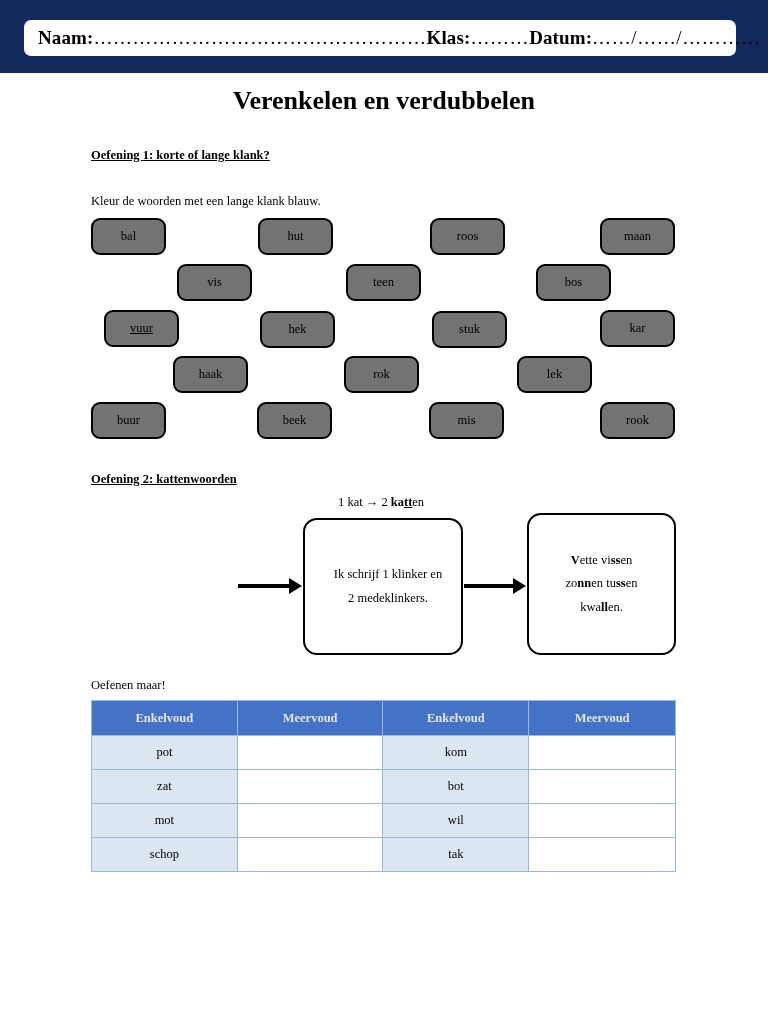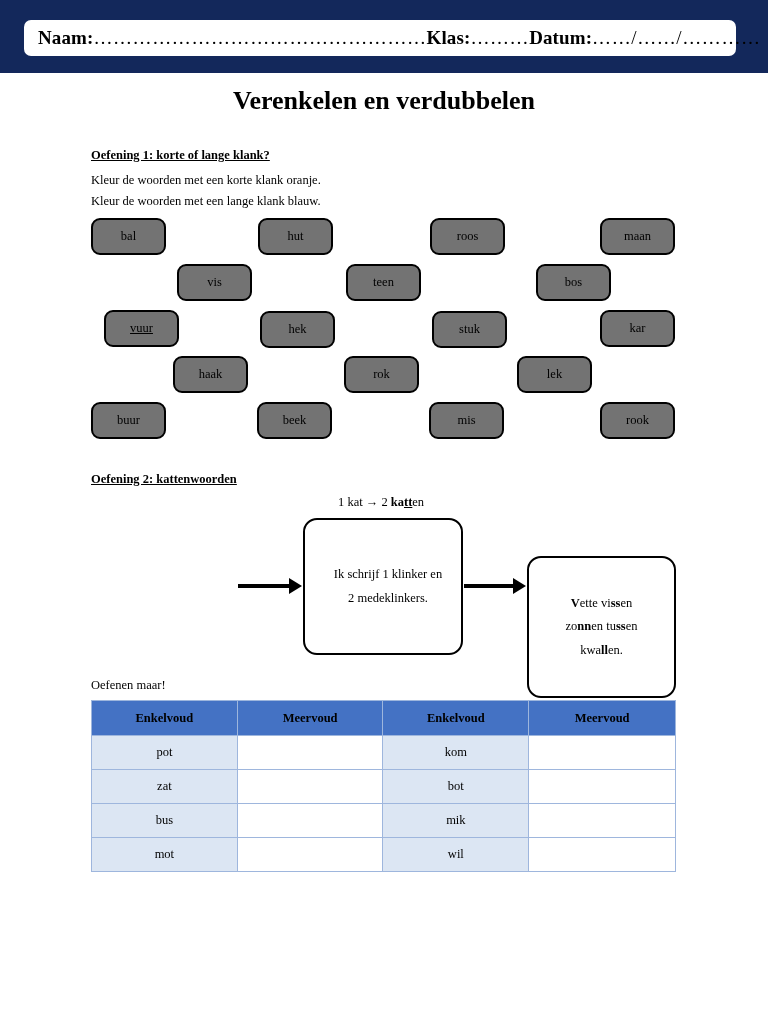--- a/index.html
+++ b/index.html
@@ -135,21 +135,21 @@
   table.practice {
     position: absolute;
     left: 91px;
     top: 700px;
     width: 585px;
     border-collapse: collapse;
     font-size: 12.5px;
   }
   table.practice th {
     background: #4472c4;
-    color: #000000;
+    color: #e5e5e5;
     font-weight: bold;
     height: 35px;
     text-align: center;
     border: 1px solid #9eb6dd;
     font-size: 12.5px;
   }
   table.practice td {
     height: 34px;
     text-align: center;
     border: 1px solid #9eb6dd;
@@ -180,21 +180,20 @@
       <span class="gap-sm"></span>
       <span class="fld">Datum:</span>
       <span class="gap-xs"></span>
       <span class="fld dots">……/……/…………</span>
     </div>
   </div>
 
   <div class="page-title">Verenkelen en verdubbelen</div>
 
   <div class="ex-heading" style="left:91px; top:148px;">Oefening 1: korte of lange klank?</div>
-  <div class="instr" style="left:91px; top:173px;">Kleur de woorden met een korte klank oranje.</div>
   <div class="instr" style="left:91px; top:194px;">Kleur de woorden met een lange klank blauw.</div>
 
   <div id="wordbox-layer">
       <div class="wordbox" style="left: 91px; top: 218px;">bal</div>
       <div class="wordbox" style="left: 258px; top: 218px;">hut</div>
       <div class="wordbox" style="left: 430px; top: 218px;">roos</div>
       <div class="wordbox" style="left: 600px; top: 218px;">maan</div>
       <div class="wordbox" style="left: 177px; top: 264px;">vis</div>
       <div class="wordbox" style="left: 346px; top: 264px;">teen</div>
       <div class="wordbox" style="left: 536px; top: 264px; text-align: right;">bos</div>
@@ -226,21 +225,21 @@
   <div class="flowbox" style="left:303px; top:518px; width:160px; height:137px;padding-left:20px;">
     <div>Ik schrijf 1 klinker en</div>
     <div>2 medeklinkers.</div>
   </div>
 
   <div class="arrow" style="left:464px; top:580px; width:62px;">
     <div class="shaft"></div>
     <div class="head"></div>
   </div>
 
-  <div class="flowbox" style="left:527px; top:513px; width:149px; height:142px;margin-top:43px;">
+  <div class="flowbox" style="left:527px; top:513px; width:149px; height:142px;">
     <div>
       <span style="font-weight:bold;">V</span><span>ette vi</span><span style="font-weight:bold;">ss</span><span>en</span>
     </div>
     <div>
       <span>zo</span><span style="font-weight:bold;">nn</span><span>en tu</span><span style="font-weight:bold;">ss</span><span>en</span>
     </div>
     <div>
       <span>kwa</span><span style="font-weight:bold;">ll</span><span>en.</span>
     </div>
   </div>
@@ -269,27 +268,27 @@
           <td class="filled">kom</td>
           <td></td>
         </tr>
         <tr>
           <td class="filled">zat</td>
           <td></td>
           <td class="filled">bot</td>
           <td></td>
         </tr>
         <tr>
-          <td class="filled">bus</td>
-          <td></td>
-          <td class="filled">mik</td>
-          <td></td>
-        </tr>
-        <tr>
           <td class="filled">mot</td>
           <td></td>
           <td class="filled">wil</td>
+          <td></td>
+        </tr>
+        <tr>
+          <td class="filled">schop</td>
+          <td></td>
+          <td class="filled">tak</td>
           <td></td>
         </tr>
       </tbody>
   </table>
 
 </div>
 
 </body></html>

